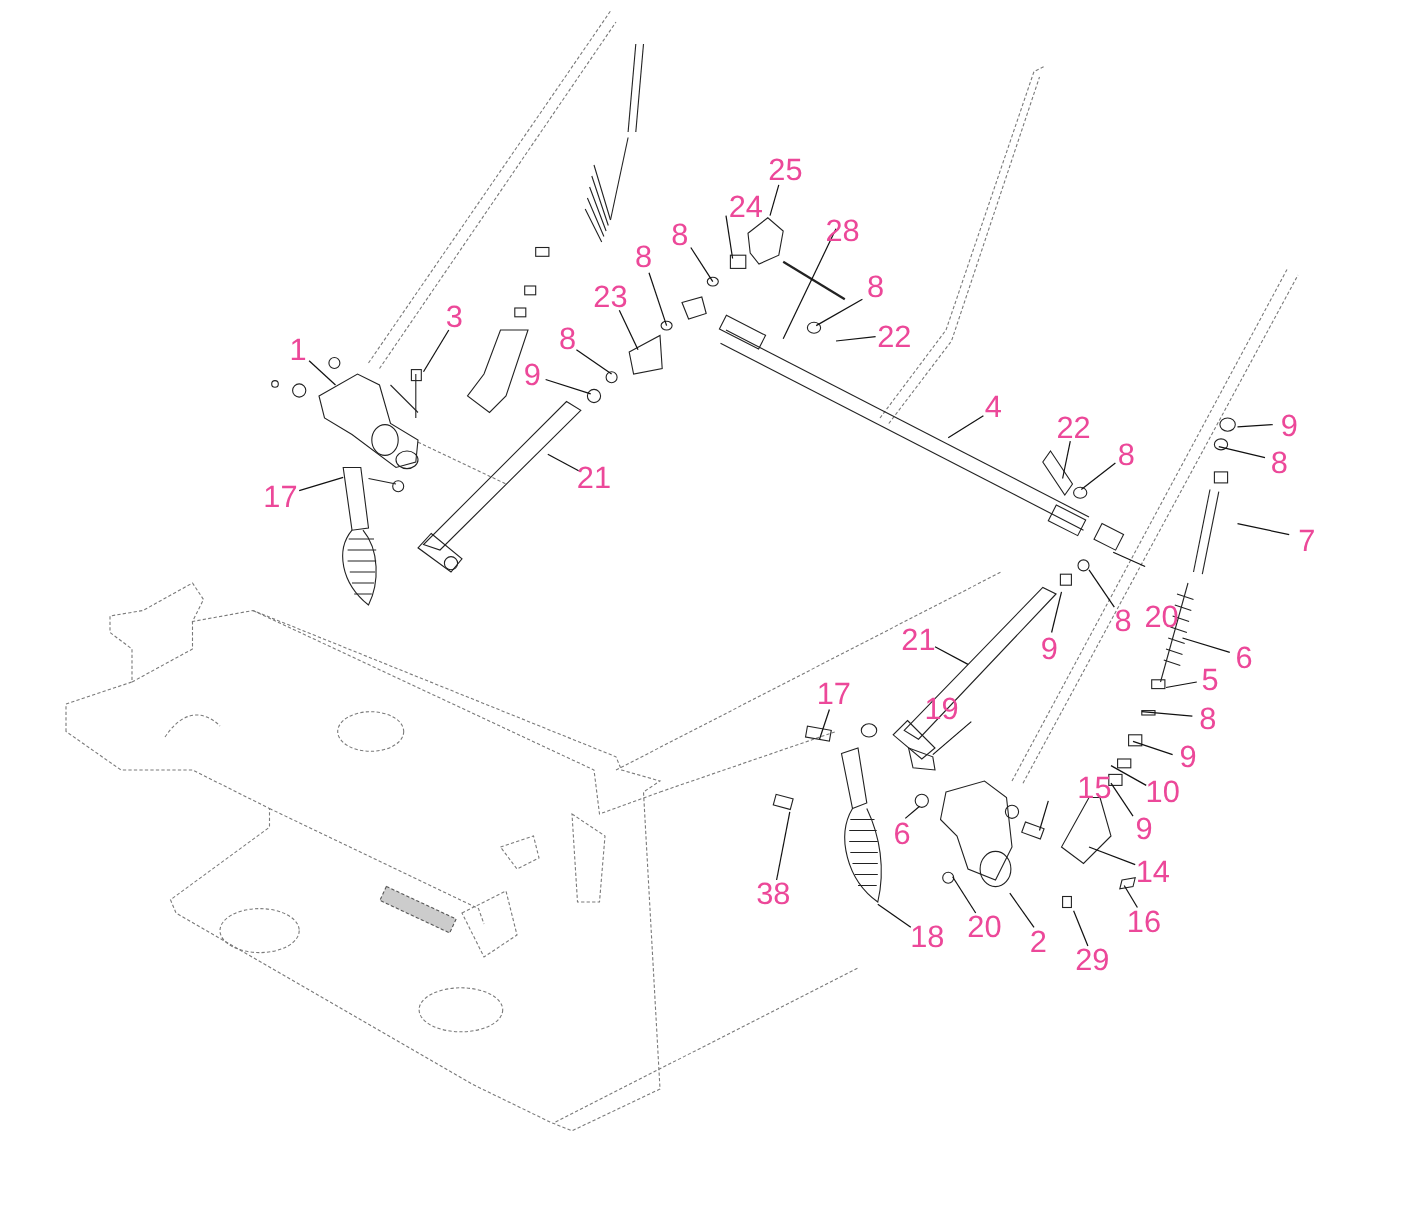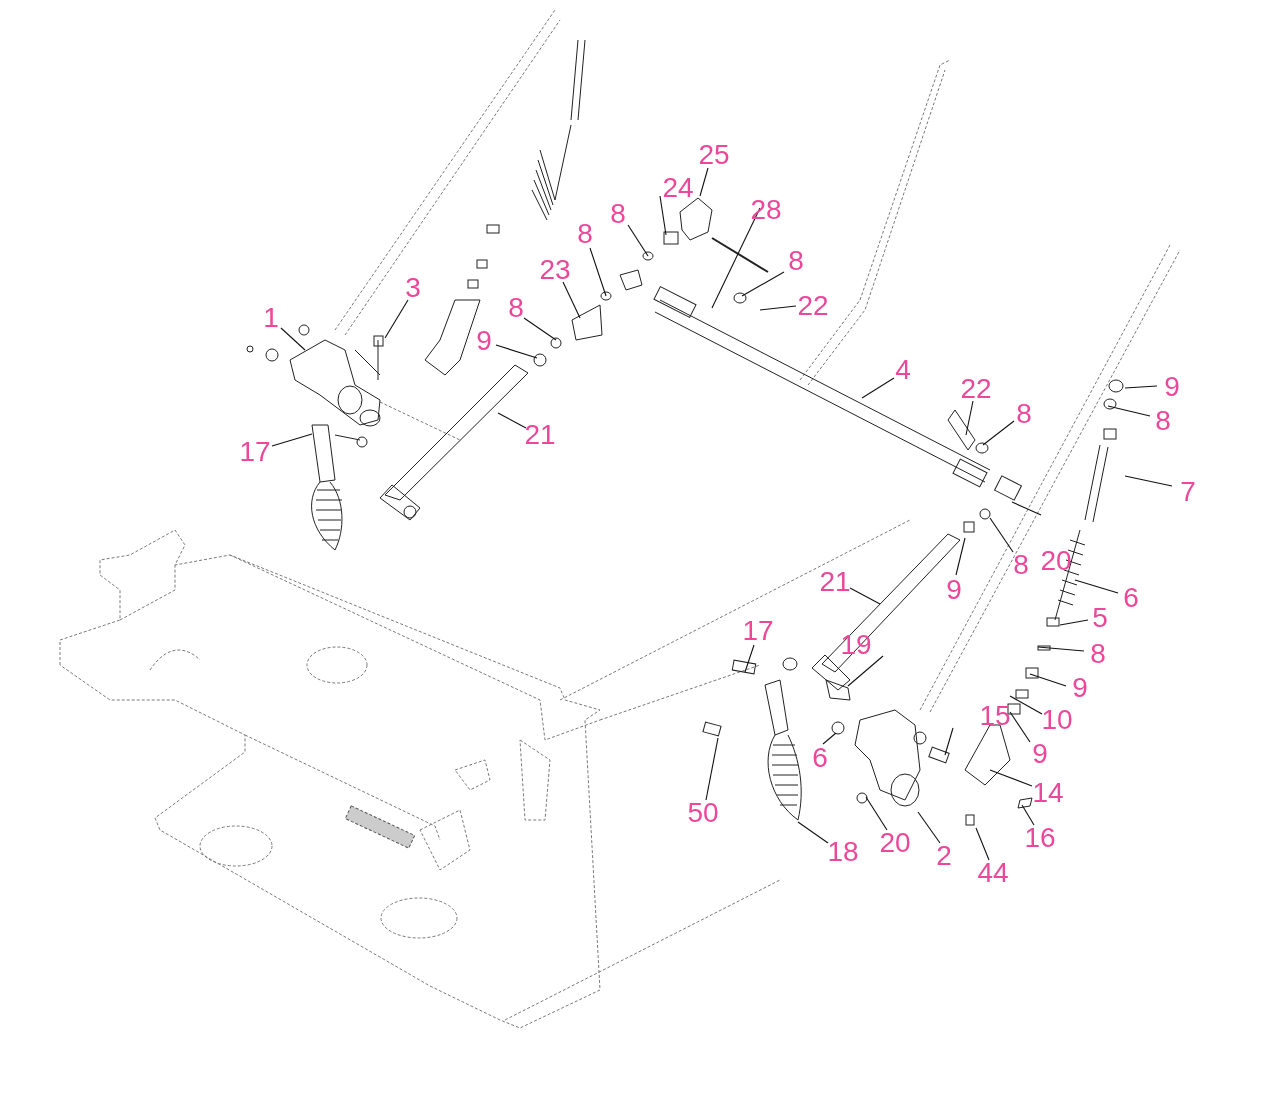--- a/index.html
+++ b/index.html
@@ -220,17 +220,17 @@
       <div class="callout" style="left: 843px; top: 852px;">18</div>
       <div class="callout" style="left: 856px; top: 645px;">19</div>
       <div class="callout" style="left: 1056px; top: 521px; margin-top: 40px;">20</div>
       <div class="callout" style="left: 540px; top: 435px;">21</div>
       <div class="callout" style="left: 835px; top: 582px;">21</div>
       <div class="callout" style="left: 813px; top: 306px;">22</div>
       <div class="callout" style="left: 976px; top: 389px;">22</div>
       <div class="callout" style="left: 555px; top: 270px;">23</div>
       <div class="callout" style="left: 678px; top: 188px;">24</div>
       <div class="callout" style="left: 714px; top: 155px;">25</div>
-      <div class="callout" style="left: 703px; top: 813px;">50</div>
+      <div class="callout" style="left: 703px; top: 813px;">38</div>
       <div class="callout" style="left: 766px; top: 210px;">28</div>
-      <div class="callout" style="left: 993px; top: 873px;">44</div>
+      <div class="callout" style="left: 993px; top: 873px;">29</div>
     </div>
 </div>
 
 </body></html>

